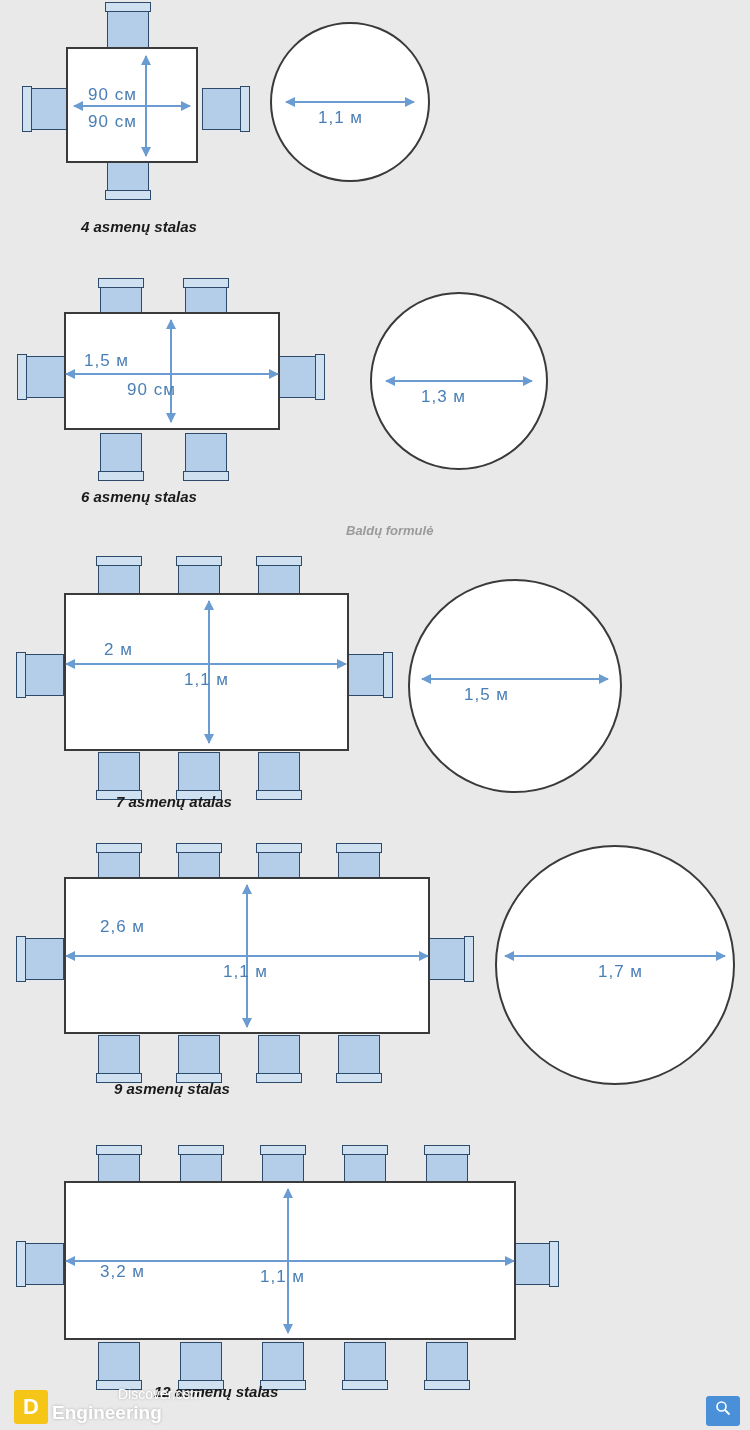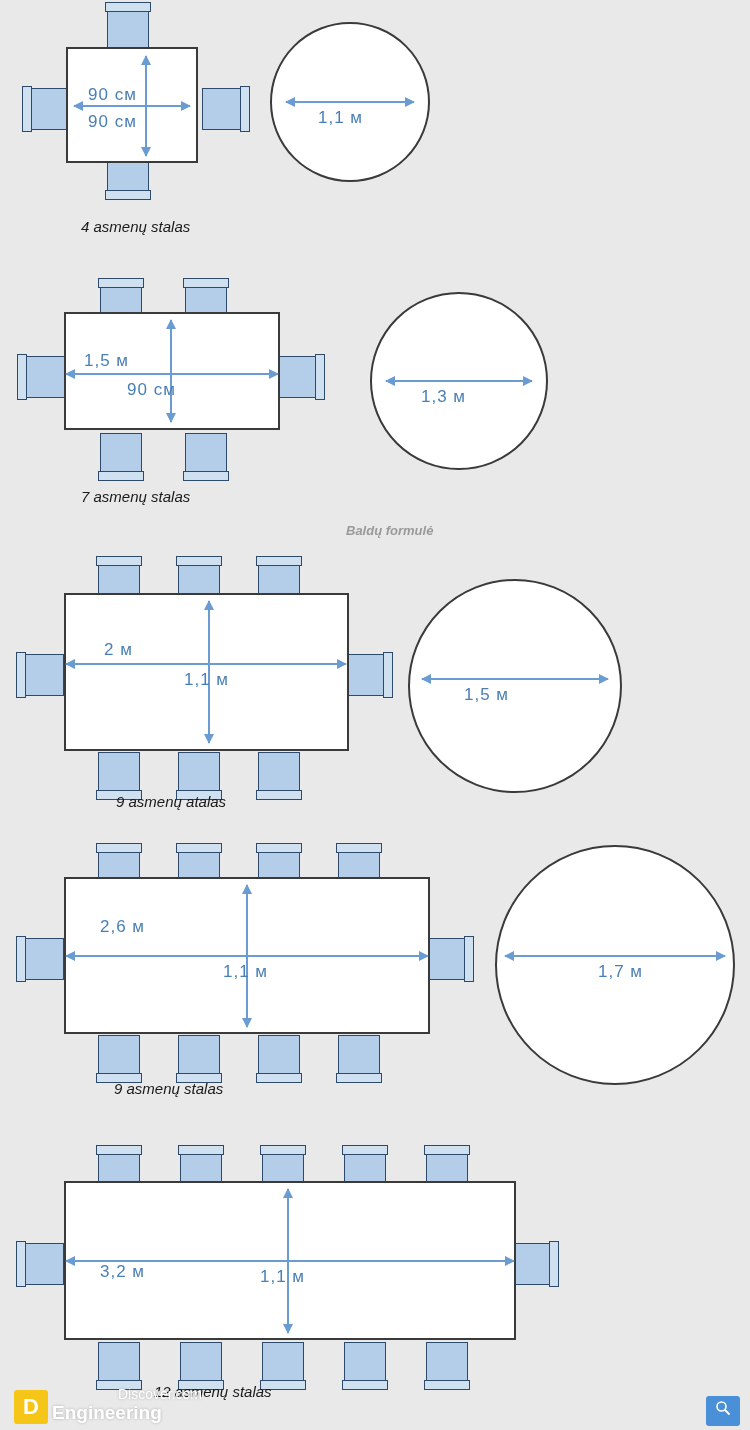--- a/index.html
+++ b/index.html
@@ -124,21 +124,21 @@
   .dim-label {
     position: absolute;
     color: #4a7fb5;
     font-size: 17px;
     letter-spacing: 1px;
     font-family: "Liberation Sans", sans-serif;
     white-space: nowrap;
   }
   .caption {
     position: absolute;
-    font-weight: normal;
+    font-weight: bold;
     font-style: italic;
     font-size: 15px;
     color: #1a1a1a;
     white-space: nowrap;
     font-family: "Liberation Sans", sans-serif;
   }
   .watermark-title {
     position: absolute;
     font-weight: bold;
     font-style: italic;
@@ -272,21 +272,21 @@
 
       <div class="dim v" style="left:162px;top:50px;height:102px;"></div>
       <div class="dim h" style="left:58px;top:103px;width:212px;"></div>
       <div class="dim-label" style="left:76px;top:81px;">1,5 м</div>
       <div class="dim-label" style="left:119px;top:110px;">90 см</div>
 
       <div class="table-circle" style="left:362px;top:22px;width:178px;height:178px;"></div>
       <div class="dim h" style="left:378px;top:110px;width:146px;"></div>
       <div class="dim-label" style="left:413px;top:117px;text-align:right;">1,3 м</div>
 
-      <div class="caption" style="left:73px;top:218px;">7 asmenų stalas</div>
+      <div class="caption" style="left:73px;top:218px;">6 asmenų stalas</div>
     </div>
 
     <div class="watermark-title" style="left:338px;top:523px;">Baldų formulė</div>
 
     <div class="group" style="left:0;top:545px;width:734px;height:270px;">
 
       <div class="chair top" style="left:88px;top:11px;">
           <div class="back"></div>
           <div class="seat"></div>
         </div>
@@ -323,21 +323,21 @@
 
       <div class="dim v" style="left:200px;top:56px;height:142px;"></div>
       <div class="dim h" style="left:58px;top:118px;width:280px;"></div>
       <div class="dim-label" style="left:96px;top:95px;">2 м</div>
       <div class="dim-label" style="left:176px;top:125px;">1,1 м</div>
 
       <div class="table-circle" style="left:400px;top:34px;width:214px;height:214px;"></div>
       <div class="dim h" style="left:414px;top:133px;width:186px;"></div>
       <div class="dim-label" style="left:456px;top:140px;">1,5 м</div>
 
-      <div class="caption" style="left:108px;top:248px;">9 asmenų atalas</div>
+      <div class="caption" style="left:108px;top:248px;">7 asmenų atalas</div>
     </div>
 
     <div class="group" style="left:0;top:835px;width:734px;height:270px;">
 
       <div class="chair top" style="left:88px;top:8px;">
           <div class="back"></div>
           <div class="seat"></div>
         </div>
       <div class="chair top" style="left:168px;top:8px;">
           <div class="back"></div>

